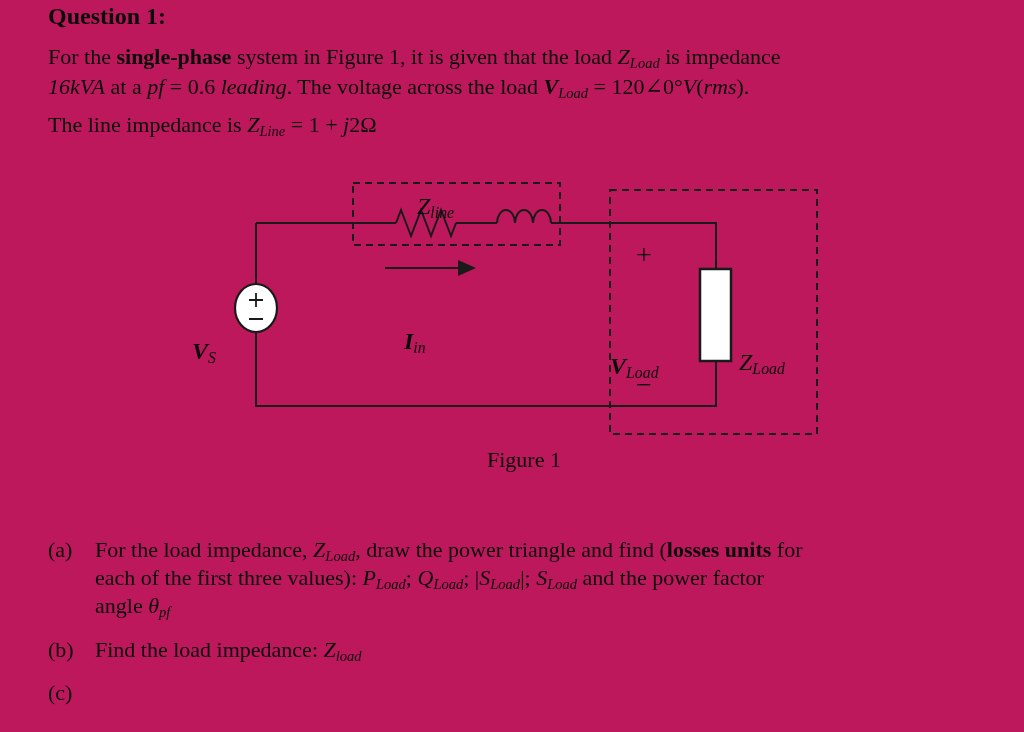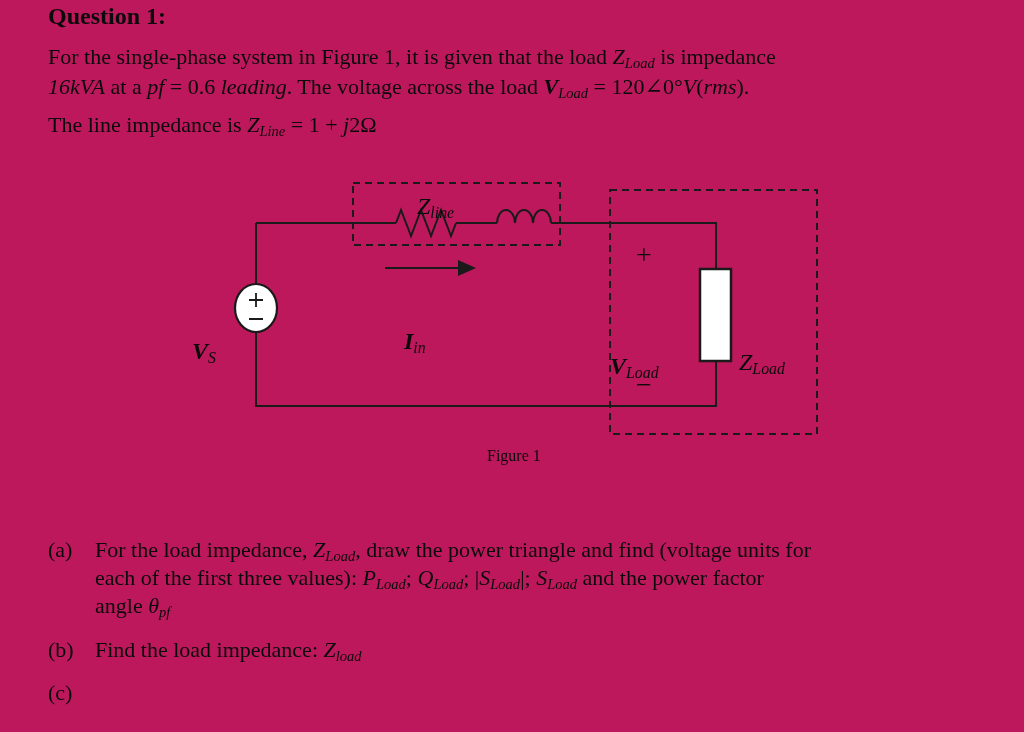--- a/index.html
+++ b/index.html
@@ -6,24 +6,24 @@
   .page{
     position:relative;width:1024px;height:732px;background:#be185d;
     font-family:"Liberation Serif","DejaVu Serif",serif;color:#0a0a0a;overflow:hidden;
   }
   .abs{position:absolute;white-space:nowrap;line-height:1.18;}
   .title{font-weight:700;font-size:24px;}
   .ptext{font-size:22px;}
   .part-label{font-size:22px;}
   .clabel{font-size:24px;margin-top:47px;}
   .sign{font-size:28px;font-weight:400;}
-  .caption{font-size:16px;}
+  .caption{font-size:22px;}
   
   .run-n{font-style:normal;}
-  .run-b{font-weight:400;}
+  .run-b{font-weight:700;}
   .run-i{font-style:italic;}
   .run-bi{font-weight:700;font-style:italic;}
   .run-sub{font-style:italic;font-size:0.66em;vertical-align:-0.28em;}
   svg .w{stroke:#1a1a1a;stroke-width:2;fill:none;}
   svg .w2{stroke:#1a1a1a;stroke-width:1.8;fill:none;}
   svg .dash{stroke:#1a1a1a;stroke-width:2;fill:none;stroke-dasharray:7 5;}
   svg .load{fill:#ffffff;stroke:#1a1a1a;stroke-width:2.5;}
   svg .src{fill:#ffffff;stroke:#1a1a1a;stroke-width:2.2;}
   svg .head{fill:#1a1a1a;stroke:none;}
 </style>
@@ -62,21 +62,21 @@
   <div class="abs clabel" style="left:417px;top:145px;"><span class="run-i">Z</span><span class="run-sub">line</span></div>
   <div class="abs clabel" style="left:404px;top:280px;text-align:center;"><span class="run-bi">I</span><span class="run-sub">in</span></div>
   <div class="abs clabel" style="left:192px;top:290px;font-family:Liberation Serif, serif;"><span class="run-bi">V</span><span class="run-sub">S</span></div>
   <div class="abs sign" style="left:636px;top:238px;">+</div>
   <div class="abs clabel" style="left:610px;top:305px;"><span class="run-bi">V</span><span class="run-sub">Load</span></div>
   <div class="abs clabel" style="left:739px;top:301px;"><span class="run-i">Z</span><span class="run-sub">Load</span></div>
   <div class="abs sign" style="left:636px;top:368px;">−</div>
   <div class="abs caption" style="left:487px;top:447px;">Figure 1</div>
 
   <div class="abs part-label" style="left:48px;top:537px;">(a)</div>
-  <div class="abs ptext" style="left:95px;top:537px;"><span class="run-n">For the load impedance, </span><span class="run-i">Z</span><span class="run-sub">Load</span><span class="run-n">, draw the power triangle and find (</span><span class="run-b">voltage units</span><span class="run-n"> for</span></div>
+  <div class="abs ptext" style="left:95px;top:537px;"><span class="run-n">For the load impedance, </span><span class="run-i">Z</span><span class="run-sub">Load</span><span class="run-n">, draw the power triangle and find (</span><span class="run-b">losses units</span><span class="run-n"> for</span></div>
   <div class="abs ptext" style="left:95px;top:565px;"><span class="run-n">each of the first three values):  </span><span class="run-i">P</span><span class="run-sub">Load</span><span class="run-n">; </span><span class="run-i">Q</span><span class="run-sub">Load</span><span class="run-n">; |</span><span class="run-i">S</span><span class="run-sub">Load</span><span class="run-n">|; </span><span class="run-i">S</span><span class="run-sub">Load</span><span class="run-n"> and the power factor</span></div>
   <div class="abs ptext" style="left:95px;top:593px;"><span class="run-n">angle </span><span class="run-i">θ</span><span class="run-sub">pf</span></div>
 
   <div class="abs part-label" style="left:48px;top:637px;">(b)</div>
   <div class="abs ptext" style="left:95px;top:637px;"><span class="run-n">Find the load impedance: </span><span class="run-i">Z</span><span class="run-sub">load</span></div>
 
   <div class="abs part-label" style="left:48px;top:680px;">(c)</div>
 
 </div>
 

